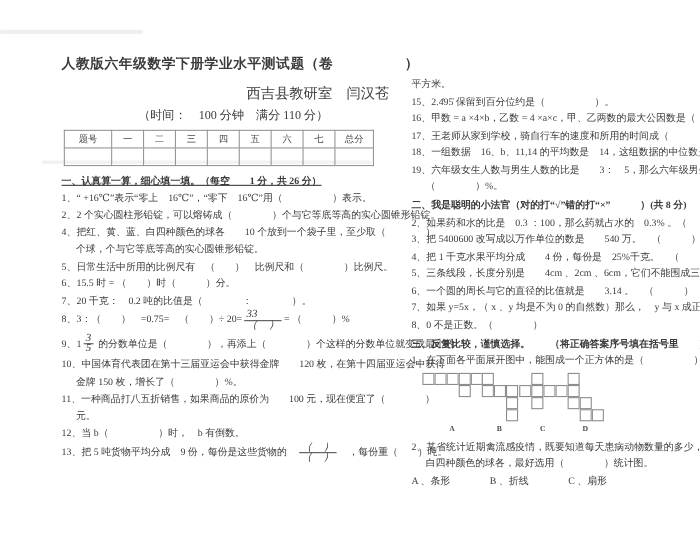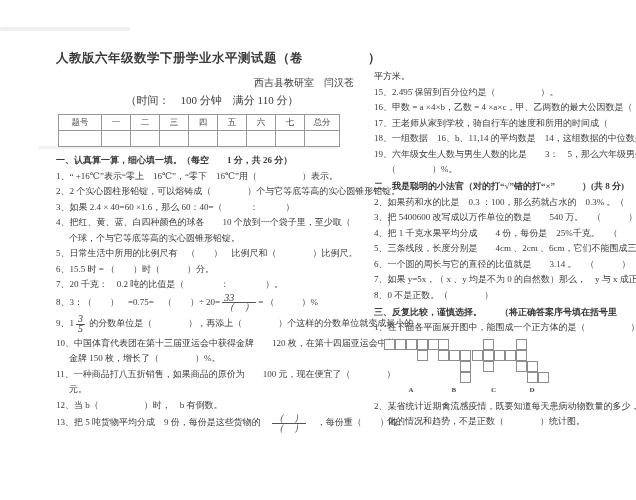--- a/index.html
+++ b/index.html
@@ -8,31 +8,31 @@
     font-family:"Liberation Serif","DejaVu Serif",serif;
     color:#3b3b3b;
   }
   .sheet{position:relative;width:636px;height:500px;overflow:hidden;background:#fff;}
   .smudge{position:absolute;background:#efefef;border-radius:2px;}
   .smudge.s1{left:0;top:27px;width:130px;height:4px;}
   .smudge.s2{left:38px;top:146px;width:300px;height:3px;background:#f2f2f2;}
   .col-left{position:absolute;left:56px;top:50px;width:312px;}
   .col-right{position:absolute;left:374px;top:70px;width:262px;}
   .title{font-size:12.5px;font-weight:bold;text-align:center;letter-spacing:.5px;margin-bottom:9px;white-space:nowrap;}
-  .byline{font-size:10px;text-align:right;padding-right:14px;margin-bottom:3px;}
+  .byline{font-size:13px;text-align:right;padding-right:14px;margin-bottom:3px;}
   .timeline{font-size:11px;text-align:center;margin-bottom:6px;}
   table.score{border-collapse:collapse;margin-left:2px;}
   table.score td{border:1px solid #979797;width:28px;height:15px;font-size:8.5px;text-align:center;padding:0;color:#444;}
   table.score td.qh{width:42px;}
   table.score td.total{width:34px;}
   .ln{white-space:nowrap;font-size:9px;line-height:12px;margin-bottom:3.5px;}
   .ln.cont{padding-left:13px;}
   .ln.cont2{padding-left:7px;}
   .head{font-weight:bold;margin-top:5px;}
-  .sec1-head{margin-top:7px;}
+  .sec1-head{margin-top:7px;text-decoration:underline;}
   .frac{display:inline-block;vertical-align:middle;text-align:left;font-size:10px;line-height:8.5px;margin:0 2px;font-style:italic;}
   .fnum{display:block;border-bottom:1px solid #555;padding:0 2px;}
   .fden{display:block;padding:0 2px;}
   .nets{position:relative;height:62px;margin:3px 0 1px 0;}
   .net{position:absolute;top:2px;}
   .net .cell{position:absolute;width:11px;height:11px;box-sizing:border-box;border:1px solid #8d8d8d;background:#fff;}
   .net .netlab{position:absolute;top:47px;font-size:7px;font-weight:bold;color:#4a4a4a;}
   .options{margin-top:2px;}
 </style>
 </head>
@@ -71,21 +71,20 @@
         <td></td>
         <td class="total"></td>
       </tr>
     </tbody>
       </table>
 
     <div class="ln head sec1-head">一、认真算一算，细心填一填。（每空　　1 分，共 26 分）</div>
     <div>
         <div class="ln">1、“ +16℃”表示“零上　16℃”，“零下　16℃”用（　　　　　）表示。</div>
         <div class="ln">2、2 个实心圆柱形铅锭，可以熔铸成（　　　　）个与它等底等高的实心圆锥形铅锭。</div>
-        <div class="ln">3、如果 2.4 × 40=60 ×1.6，那么 60：40=（　　　：　　　）</div>
         <div class="ln">4、把红、黄、蓝、白四种颜色的球各　　10 个放到一个袋子里，至少取（　　　　）</div>
         <div class="ln cont">个球，个与它等底等高的实心圆锥形铅锭。</div>
         <div class="ln">5、日常生活中所用的比例尺有　（　　）　比例尺和（　　　　）比例尺。</div>
         <div class="ln">6、15.5 时 = （　　）时（　　　）分。</div>
         <div class="ln">7、20 千克：　0.2 吨的比值是（　　　　：　　　　）。</div>
         <div class="ln">8、3：（　　）　=0.75=　（　　）÷ 20=<span class="frac"><span class="fnum">33</span><span class="fden">（　）</span></span>= （　　　）%</div>
         <div class="ln">9、1<span class="frac"><span class="fnum">3</span><span class="fden">5</span></span> 的分数单位是（　　　　），再添上（　　　　）个这样的分数单位就变成最小的</div>
         <div class="ln">10、中国体育代表团在第十三届亚运会中获得金牌　　120 枚，在第十四届亚运会中获得</div>
         <div class="ln cont">金牌 150 枚，增长了（　　　　）%。</div>
         <div class="ln">11、一种商品打八五折销售，如果商品的原价为　　100 元，现在便宜了（　　　　）</div>
@@ -156,16 +155,17 @@
           <span class="cell" style="left: 0px; top: 22px;"></span>
           <span class="cell" style="left: 11px; top: 22px;"></span>
           <span class="cell" style="left: 11px; top: 33px;"></span>
           <span class="cell" style="left: 22px; top: 33px;"></span>
           <span class="netlab" style="left: 13.5px;">D</span>
         </div>
       </div>
 
     <div>
         <div class="ln">2、某省统计近期禽流感疫情，既要知道每天患病动物数量的多少，又要反应疫情变</div>
-        <div class="ln cont">化的情况和趋势，不是正数（　　　　）统计图。</div>
+        <div class="ln cont">白四种颜色的球各，最好选用（　　　　）统计图。</div>
       </div>
+    <div class="ln options">A 、条形　　　　B 、折线　　　　C 、扇形</div>
   </div>
 </div>
 
 </body></html>

